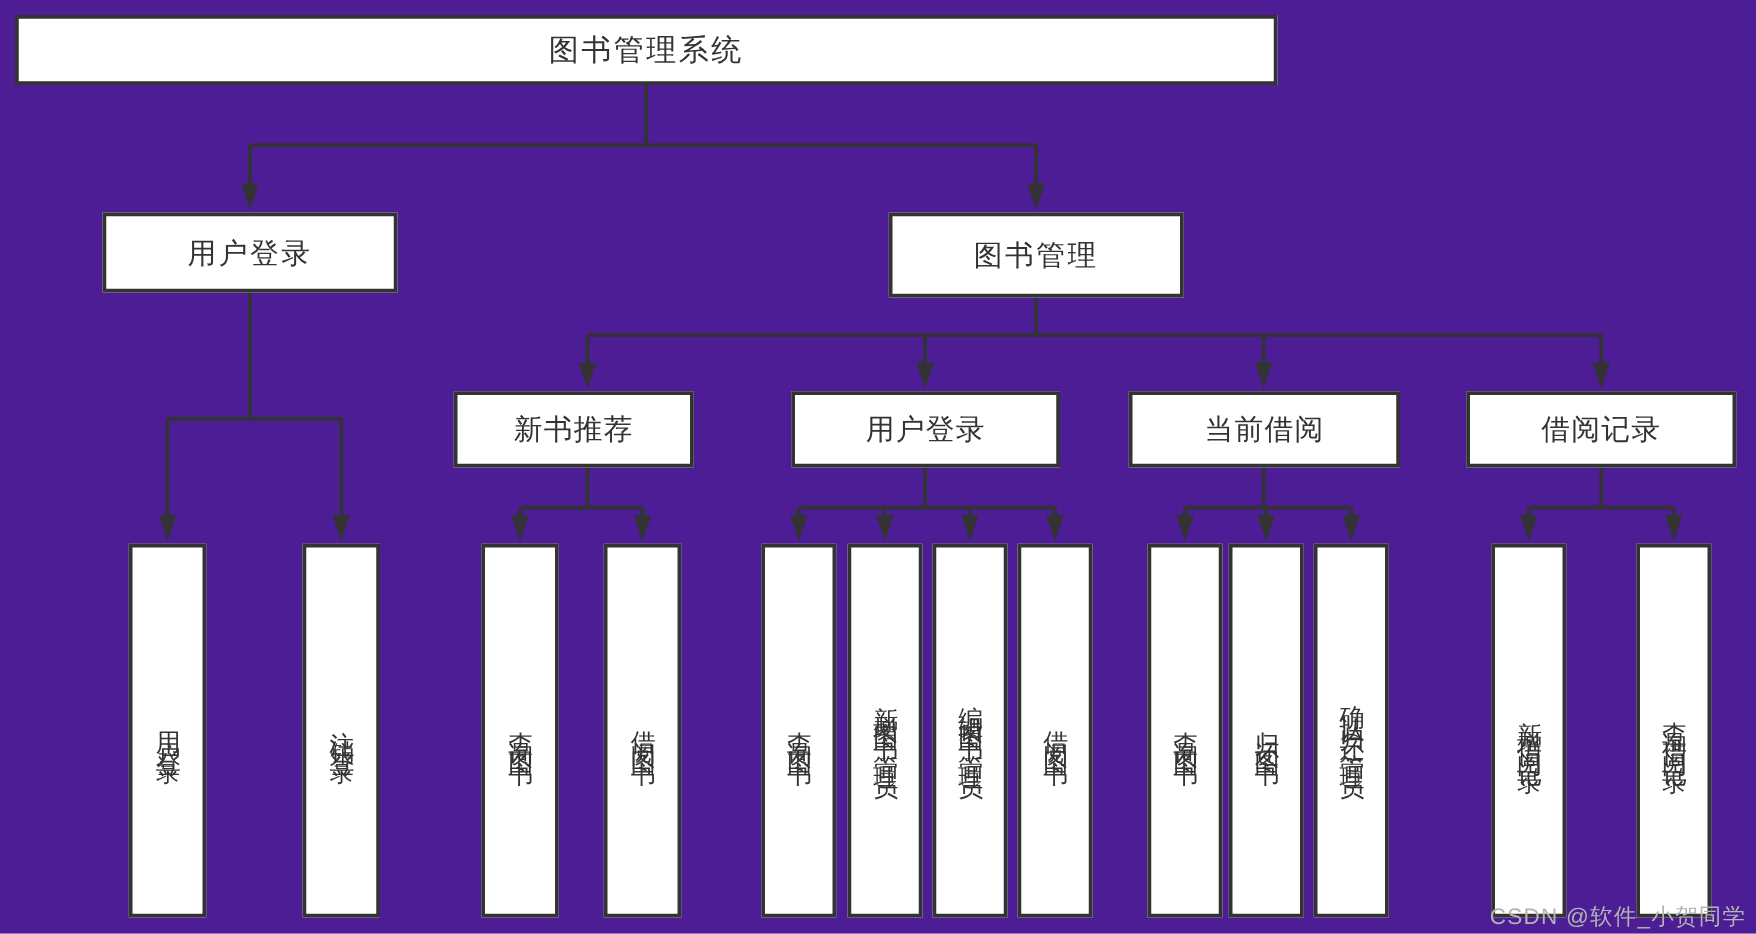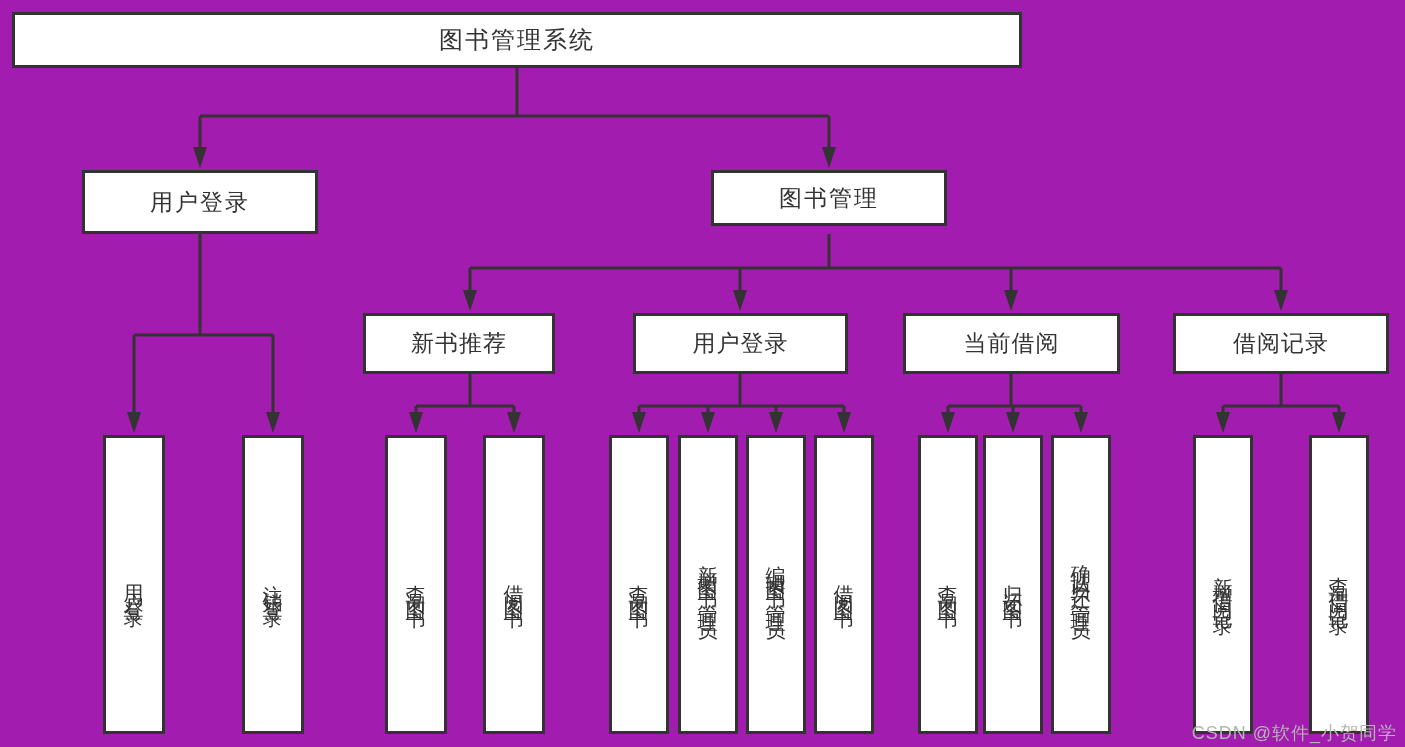--- a/index.html
+++ b/index.html
@@ -1,20 +1,20 @@
 <!DOCTYPE html>
 <html><head>
 <meta charset="utf-8">
 <style>
   html, body { margin: 0; padding: 0; background: #ffffff; }
   .canvas {
     position: relative;
     width: 1405px;
     height: 747px;
-    background: #a21caf;
+    background: #4c1d95;
     font-family: "Liberation Sans", "DejaVu Sans", sans-serif;
     color: #333333;
     overflow: hidden;
   }
   svg.connectors {
     position: absolute;
     left: 0; top: 0;
     width: 1405px; height: 747px;
   }
   .node {
@@ -106,21 +106,21 @@
       <polygon points="1006,412 1020,412 1013,433"></polygon>
       <polygon points="1074,412 1088,412 1081,433"></polygon>
       <polygon points="1216,412 1230,412 1223,433"></polygon>
       <polygon points="1332,412 1346,412 1339,433"></polygon>
     </g>
   </svg>
 
   <div class="node lvl1" style="left:12px; top:12px; width:1010px; height:56px;">图书管理系统</div>
 
   <div class="node lvl2" style="left:82px; top:170px; width:236px; height:64px;">用户登录</div>
-  <div class="node lvl2" style="left:711px; top:170px; width:236px; height:56px;">图书管理</div>
+  <div class="node lvl2" style="left:711px; top:170px; width:236px; height:68px;">图书管理</div>
 
   <div class="node lvl3" style="left:363px; top:313px; width:192px; height:61px;">新书推荐</div>
   <div class="node lvl3" style="left:633px; top:313px; width:215px; height:61px;">用户登录</div>
   <div class="node lvl3" style="left:903px; top:313px; width:217px; height:61px;">当前借阅</div>
   <div class="node lvl3" style="left:1173px; top:313px; width:216px; height:61px;">借阅记录</div>
 
   <div class="node leaf" style="left:103px; top:435px; width:62px; height:299px;">用户登录</div>
   <div class="node leaf" style="left:242px; top:435px; width:62px; height:299px;">注销登录</div>
   <div class="node leaf" style="left:385px; top:435px; width:62px; height:299px;">查询图书</div>
   <div class="node leaf" style="left:483px; top:435px; width:62px; height:299px;">借阅图书</div>

